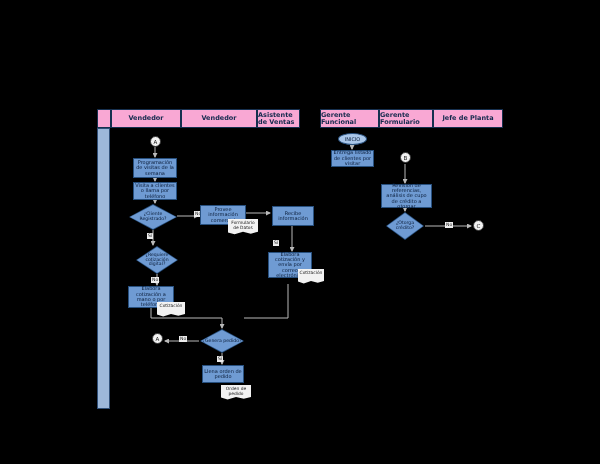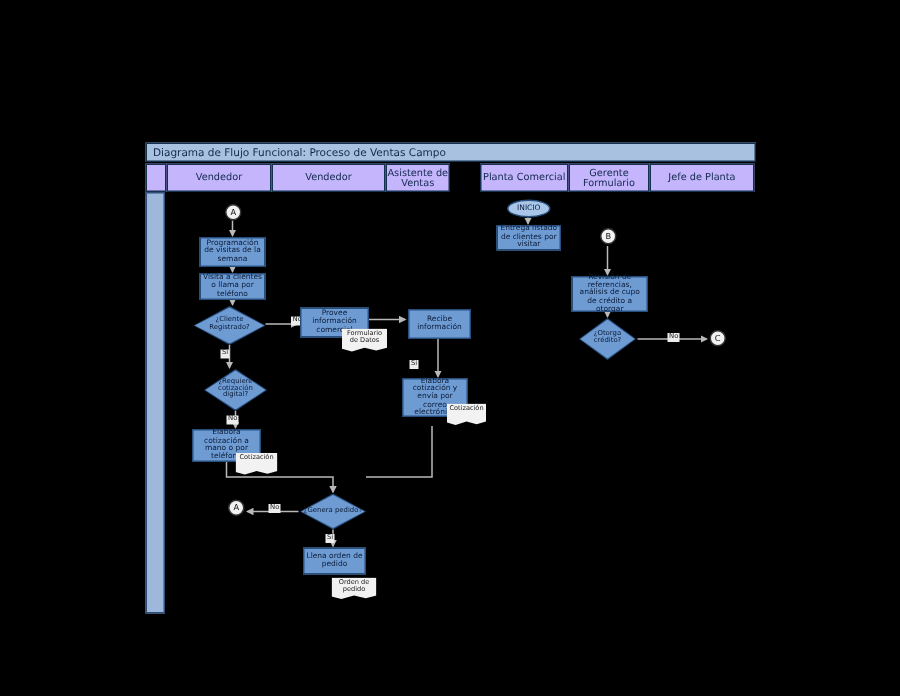--- a/index.html
+++ b/index.html
@@ -2,23 +2,23 @@
 <html><head>
 <meta charset="utf-8">
 <style>
   html,body{margin:0;padding:0;background:#000;}
   #stage{position:relative;width:600px;height:464px;background:#000;overflow:hidden;
          font-family:"DejaVu Sans",sans-serif;}
   .band{position:absolute;background:#a9c1e0;border:1px solid #16304f;box-sizing:border-box;
         color:#13294d;}
   #title-band{left:97px;top:95px;width:407px;height:13px;font-size:7px;line-height:12px;
         padding-left:4px;white-space:nowrap;}
-  .lane-head{position:absolute;top:109px;height:19px;background:#c4b5fd;border:1px solid #16304f;
+  .lane-head{position:absolute;top:109px;height:19px;background:#f9a8d4;border:1px solid #16304f;
         box-sizing:border-box;color:#13294d;font-size:6.5px;display:flex;align-items:center;
-        justify-content:center;text-align:center;line-height:1.05;}
+        justify-content:center;text-align:left;line-height:1.05;font-weight:bold;}
   #left-strip{position:absolute;left:97px;top:128px;width:13px;height:281px;background:#9db8da;
         border:1px solid #2f4f78;box-sizing:border-box;}
   .proc{position:absolute;background:#6f9bd3;border:1px solid #27507f;box-sizing:border-box;
         color:#0a1c38;font-size:5px;line-height:1.08;display:flex;align-items:center;
         justify-content:center;text-align:center;padding:1px;}
   .term{position:absolute;background:#a9c6e8;border:1px solid #27507f;box-sizing:border-box;
         border-radius:50%;color:#0a1c38;font-size:5px;display:flex;align-items:center;
         justify-content:center;}
   .diamond{position:absolute;}
   .diamond .dout{position:absolute;inset:0;background:#27507f;
@@ -35,27 +35,26 @@
         align-items:center;justify-content:center;}
   .chip{position:absolute;background:#ececec;color:#222;font-size:4.6px;line-height:1;
         padding:0.5px 1px;}
   #wires{position:absolute;left:0;top:0;width:600px;height:464px;}
 </style>
 </head>
 <body>
 
 <div id="stage">
 
-  <div id="title-band" class="band">Diagrama de Flujo Funcional: Proceso de Ventas Campo</div>
 
   <div class="lane-head" style="left:97px;width:14px;"></div>
   <div class="lane-head" style="left:111px;width:70px;">Vendedor</div>
   <div class="lane-head" style="left:181px;width:76px;">Vendedor</div>
   <div class="lane-head" style="left:257px;width:43px;">Asistente de Ventas</div>
-  <div class="lane-head" style="left:320px;width:59px;">Planta Comercial</div>
+  <div class="lane-head" style="left:320px;width:59px;">Gerente Funcional</div>
   <div class="lane-head" style="left:379px;width:54px;">Gerente Formulario</div>
   <div class="lane-head" style="left:433px;width:70px;">Jefe de Planta</div>
 
   <div id="left-strip"></div>
 
   <svg id="wires">
     <defs>
       <marker id="arr" markerWidth="5" markerHeight="5" refX="4" refY="2.5" orient="auto">
         <path d="M0,0 L5,2.5 L0,5 Z" fill="#b9b9b9"></path>
       </marker>

